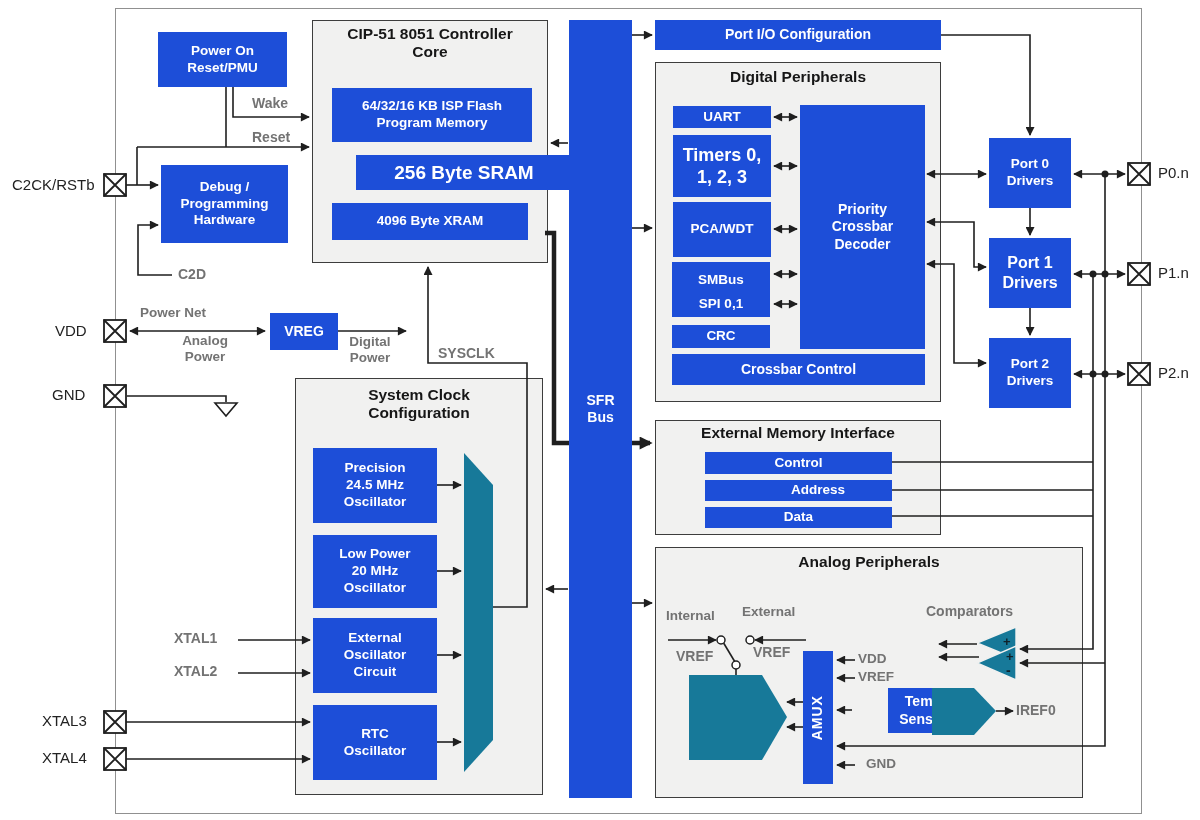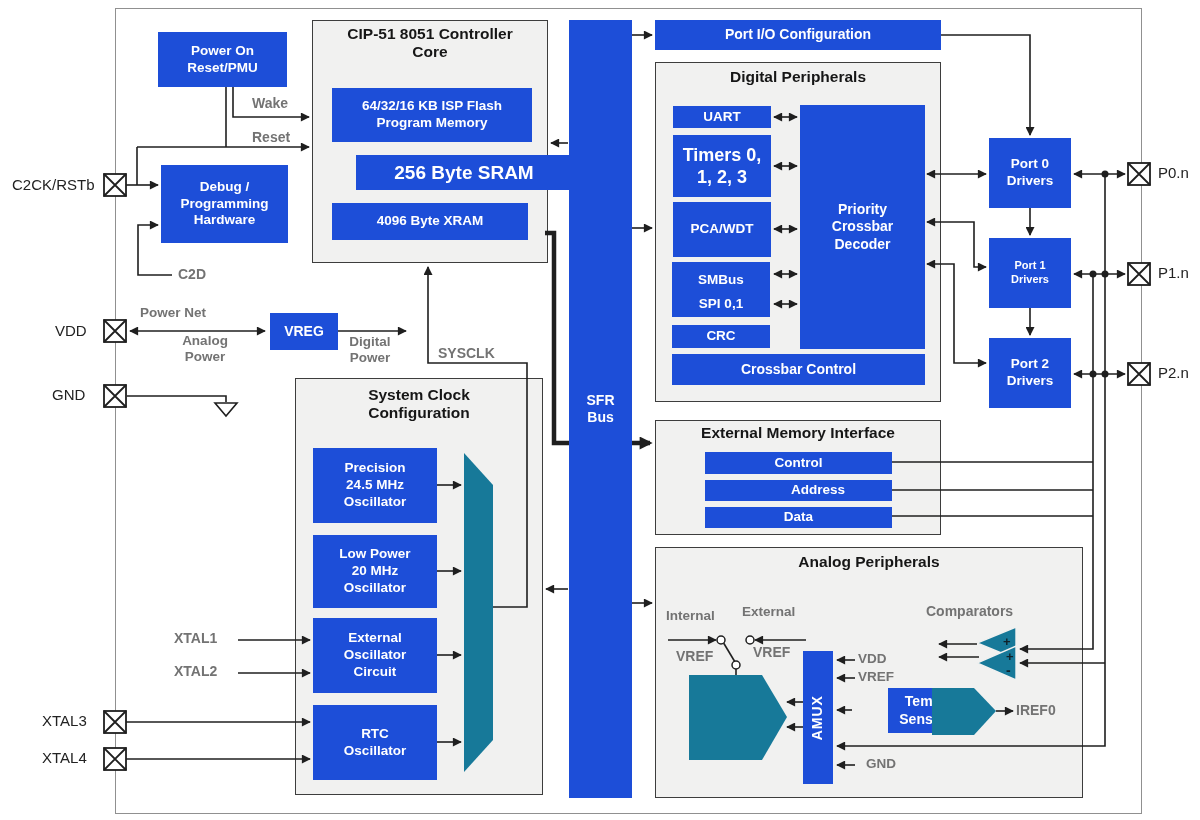--- a/index.html
+++ b/index.html
@@ -64,21 +64,21 @@
   <div class="abs blk" style="left:672px;top:262px;width:98px;height:36px;font-size:13.5px;">SMBus</div>
   <div class="abs blk" style="left:672px;top:292px;width:98px;height:25px;font-size:13.5px;">SPI 0,1</div>
   <div class="abs blk" style="left:672px;top:325px;width:98px;height:23px;font-size:13.5px;">CRC</div>
   <div class="abs blk" style="left:672px;top:354px;width:253px;height:31px;font-size:14px;">Crossbar Control</div>
   <div class="abs blk" style="left:800px;top:105px;width:125px;height:244px;font-size:14px;">Priority
 Crossbar
 Decoder</div>
 
   <div class="abs blk" style="left:989px;top:138px;width:82px;height:70px;font-size:13.5px;">Port 0
 Drivers</div>
-  <div class="abs blk" style="left:989px;top:238px;width:82px;height:70px;font-size:11px;">Port 1
+  <div class="abs blk" style="left:989px;top:238px;width:82px;height:70px;font-size:16px;">Port 1
 Drivers</div>
   <div class="abs blk" style="left:989px;top:338px;width:82px;height:70px;font-size:13.5px;">Port 2
 Drivers</div>
 
   <div class="abs blk" style="left:313px;top:448px;width:124px;height:75px;font-size:13.5px;">Precision
 24.5 MHz
 Oscillator</div>
   <div class="abs blk" style="left:313px;top:535px;width:124px;height:73px;font-size:13.5px;">Low Power
 20 MHz
 Oscillator</div>

